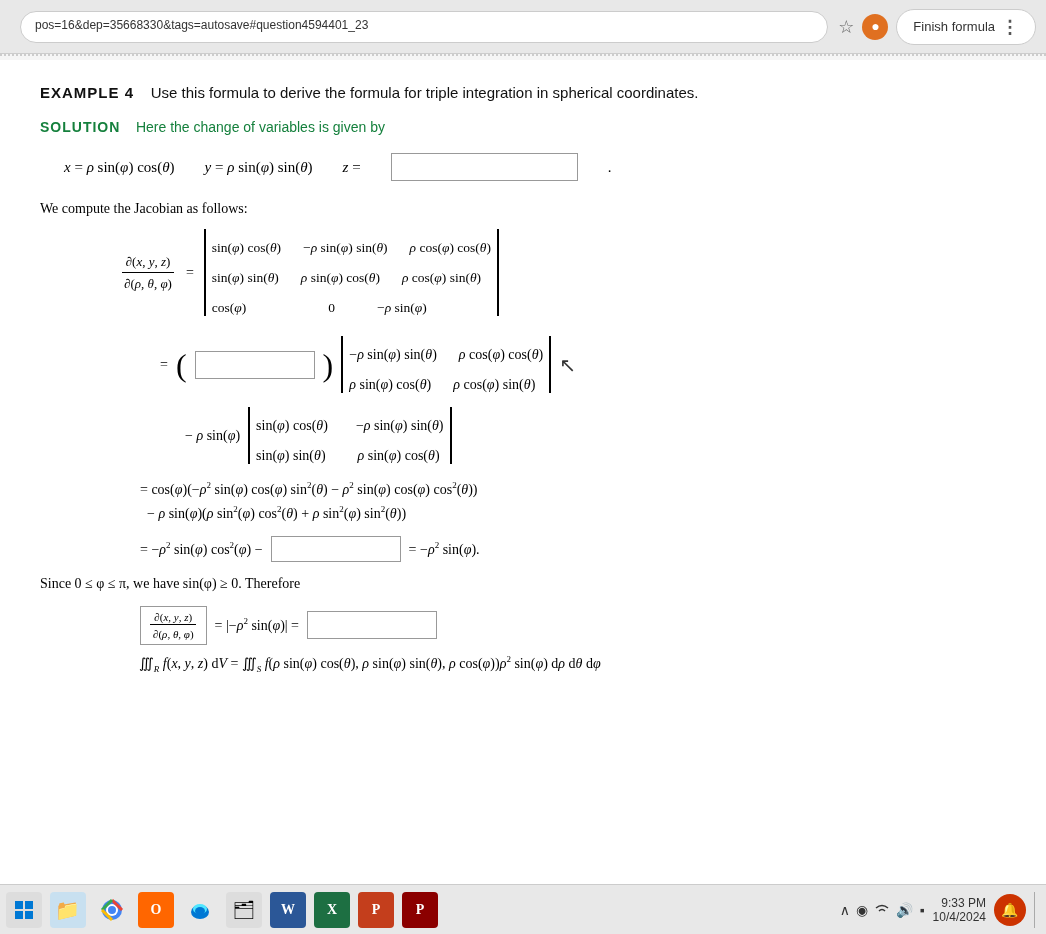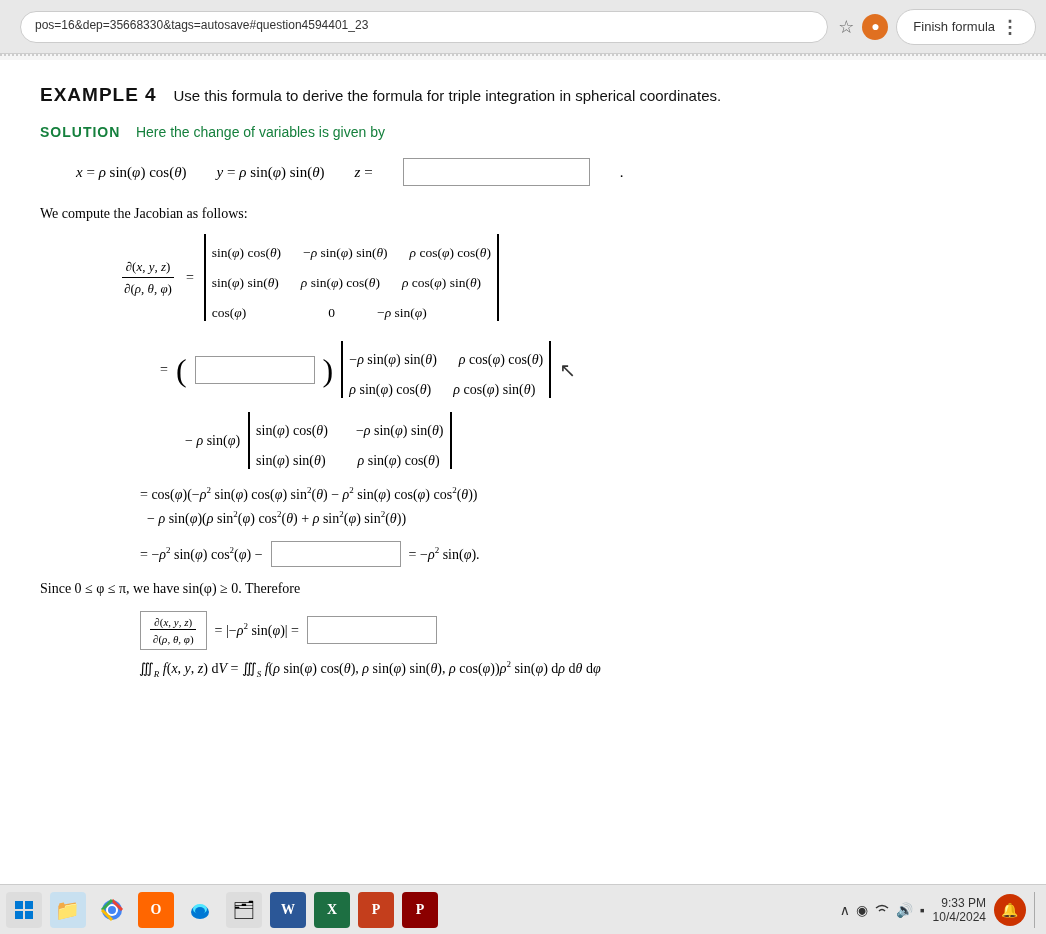--- a/index.html
+++ b/index.html
@@ -99,21 +99,21 @@
 
     .example-header {
       font-family: Arial, Helvetica, sans-serif;
       font-size: 15px;
       margin-bottom: 18px;
       color: #111;
     }
 
     .example-header .ex-label {
       font-weight: 900;
-      font-size: 19px;
+      font-size: 15px;
       letter-spacing: 1px;
     }
 
     .solution-header {
       font-family: Arial, Helvetica, sans-serif;
       font-size: 14px;
       margin-bottom: 18px;
       color: #15803d;
     }
 
@@ -121,21 +121,21 @@
       font-weight: 900;
       font-size: 14px;
       letter-spacing: 1px;
     }
 
     .formula-line {
       display: flex;
       align-items: center;
       gap: 30px;
       margin-bottom: 20px;
-      margin-left: 36px;
+      margin-left: 24px;
       font-size: 15px;
     }
 
     .input-box {
       border: 1px solid #999;
       min-width: 110px;
       height: 28px;
       display: inline-block;
       padding: 0 4px;
     }

